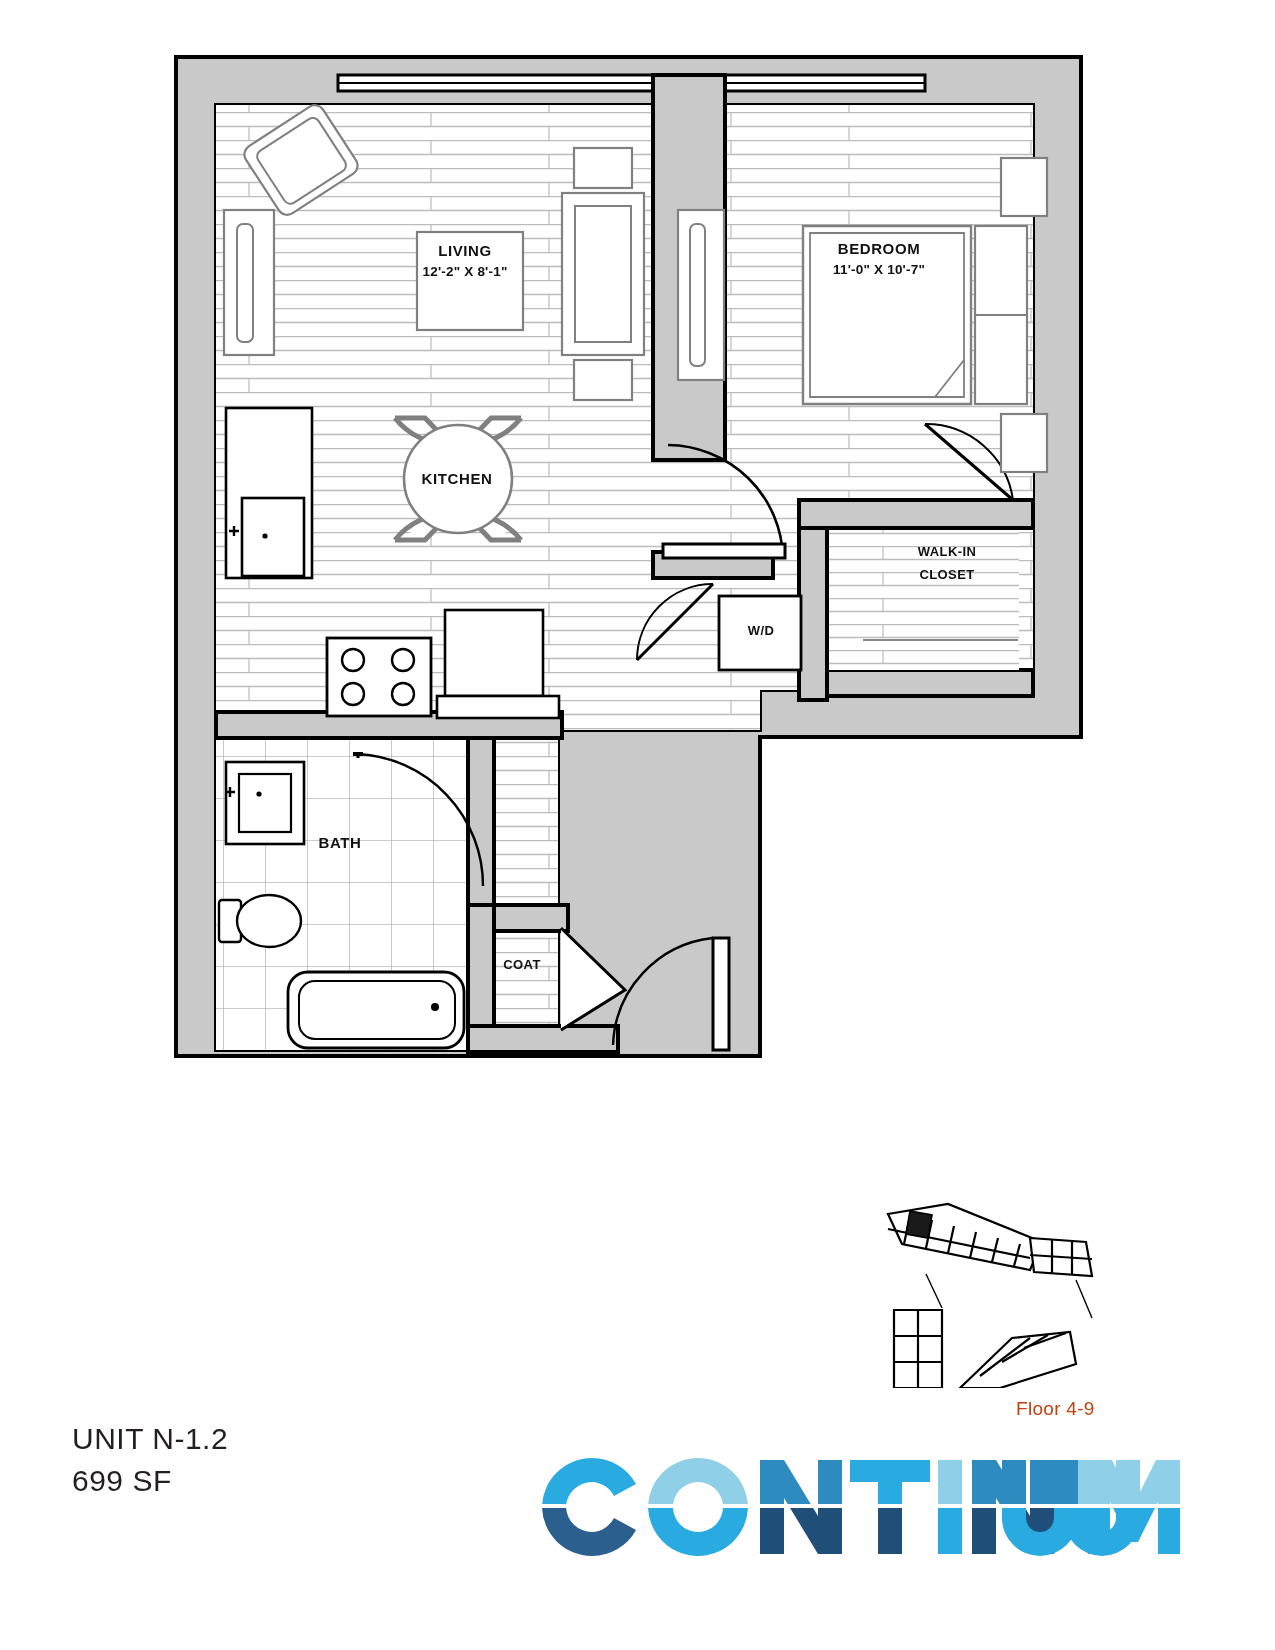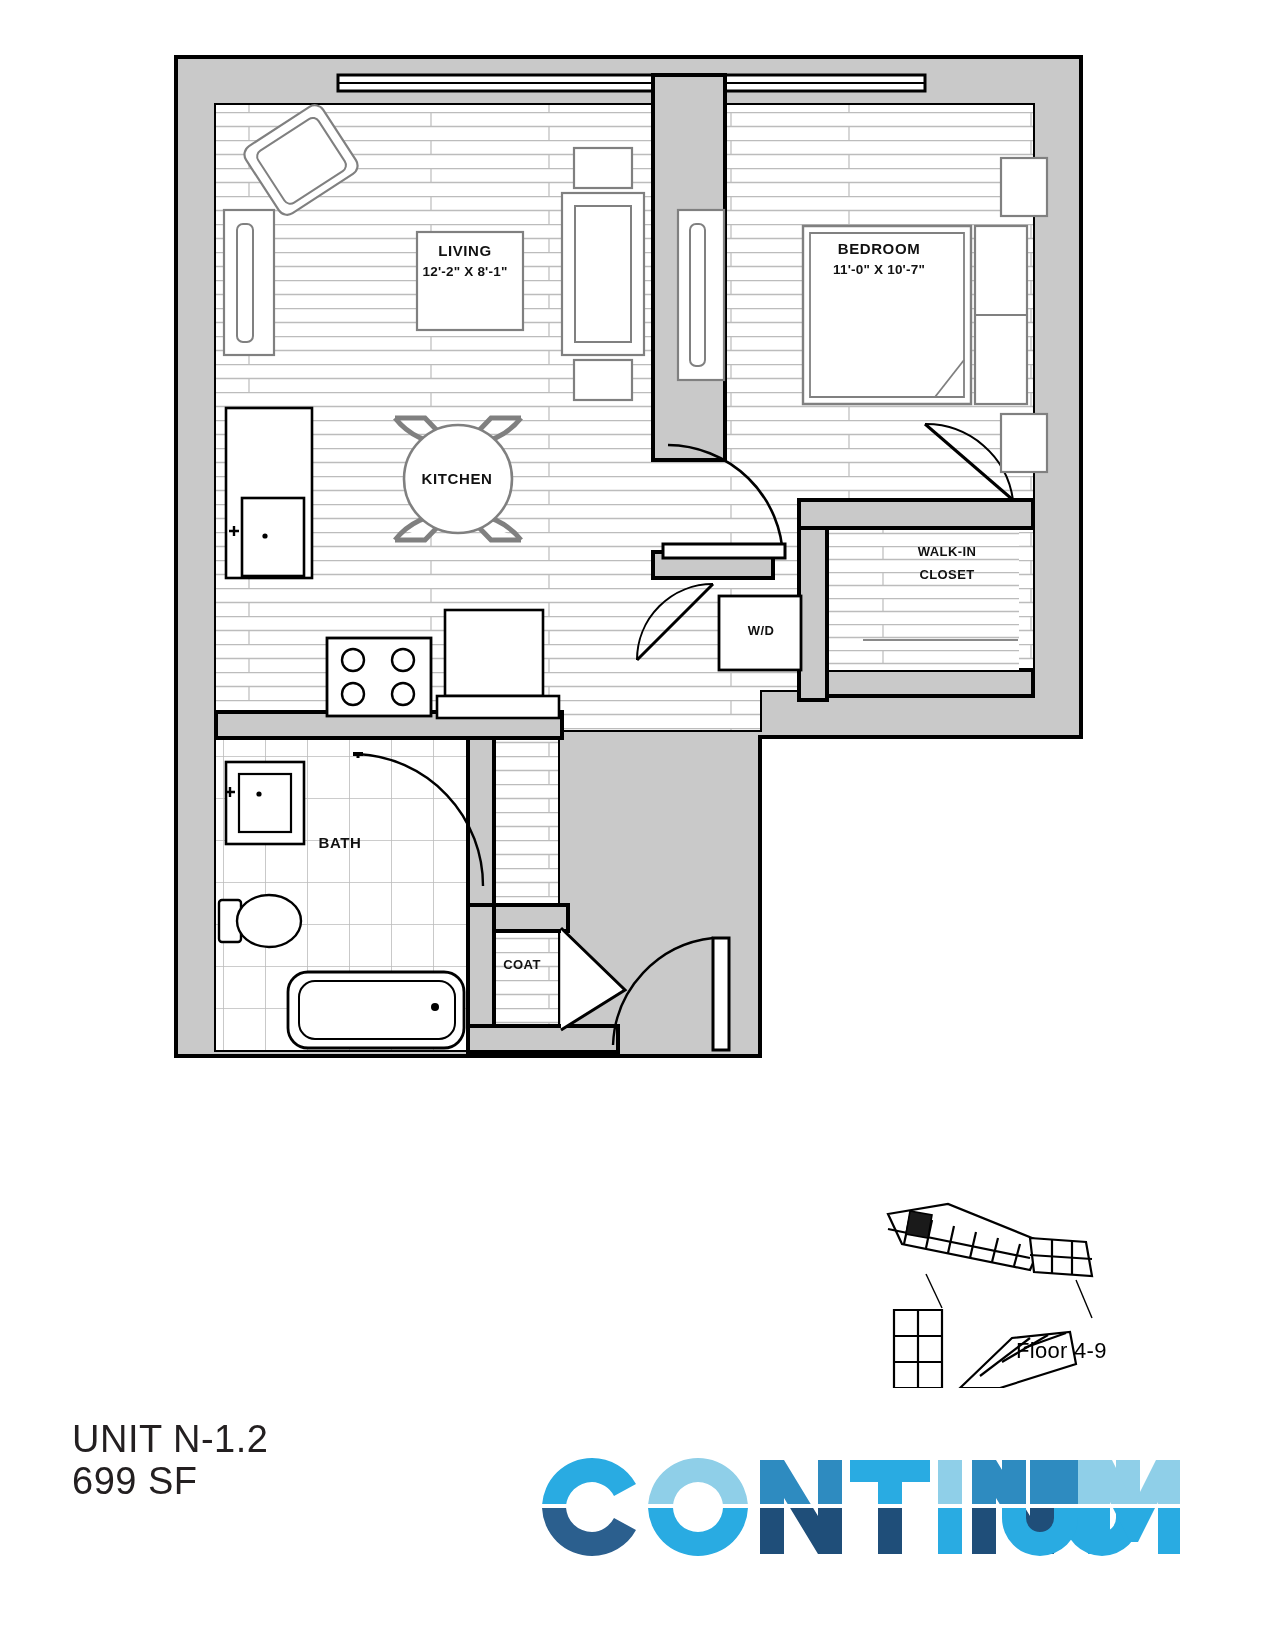--- a/index.html
+++ b/index.html
@@ -13,28 +13,28 @@
 
   
   .room-label{font-family:"Liberation Sans","DejaVu Sans",sans-serif;
               font-weight:bold;fill:#111111;text-anchor:middle;}
   .rl-name{font-size:15px;letter-spacing:.6px;}
   .rl-dim{font-size:13.5px;letter-spacing:.2px;}
   .rl-small{font-size:13px;letter-spacing:.4px;}
 
   
   #unit-info{position:absolute;left:72px;top:1418px;}
-  #unit-info .line{font-size:38px;color:#231f20;letter-spacing:.5px;
+  #unit-info .line{font-size:30px;color:#231f20;letter-spacing:.5px;
                    line-height:42px;font-weight:400;}
 
   
   #keymap{position:absolute;left:880px;top:1198px;width:230px;height:190px;}
   #keymap svg{display:block;}
-  #floor-note{position:absolute;left:1016px;top:1338px;font-size:22px;
-              color:#000000;letter-spacing:.3px;}
+  #floor-note{position:absolute;left:1016px;top:1398px;font-size:19px;
+              color:#c2410c;letter-spacing:.3px;}
 
   
   #logo{position:absolute;left:536px;top:1452px;width:620px;height:110px;}
   #logo svg{display:block;}
 </style>
 </head>
 <body>
 
 <div id="plan-stage">
 <svg id="plan-svg" width="1275" height="1150" viewBox="0 0 1275 1150" xmlns="http://www.w3.org/2000/svg">

